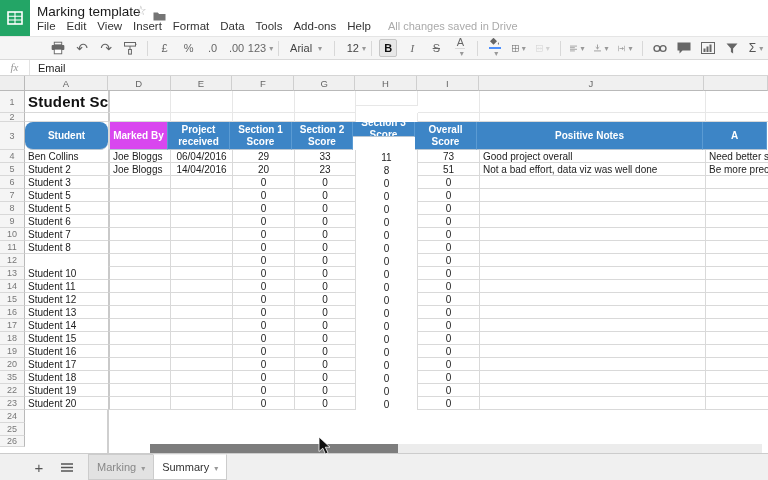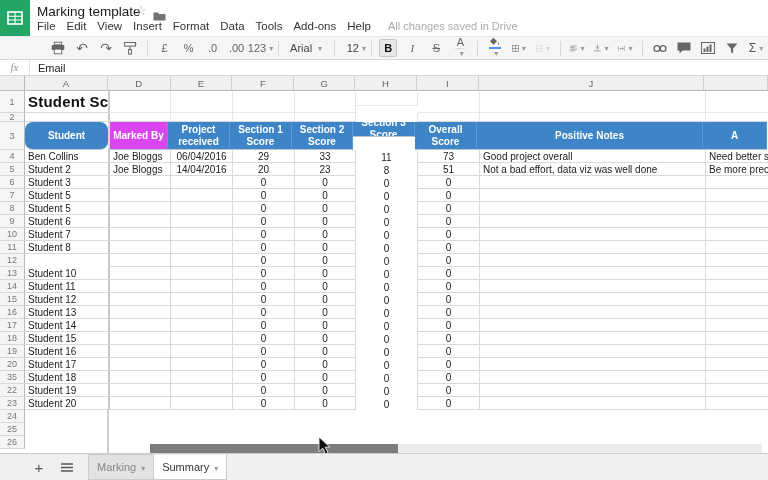--- a/index.html
+++ b/index.html
@@ -515,21 +515,21 @@
           <div class="cell col-k" style="width: 64px;"></div>
         </div>
         <div class="row " style="height: 13px;">
           <div class="gutter-cell">24</div>
           <div class="filler"></div>
         </div>
         <div class="row " style="height: 13px;">
           <div class="gutter-cell">25</div>
           <div class="filler"></div>
         </div>
-        <div class="row " style="height: 13px;">
+        <div class="row " style="height: 13px; flex-direction: column;">
           <div class="gutter-cell">26</div>
           <div class="filler"></div>
         </div>
       </div>
     <div id="hiddencol-line"></div>
   </div>
 
   <div id="hscroll-track">
     <div id="hscroll-thumb"></div>
   </div>

